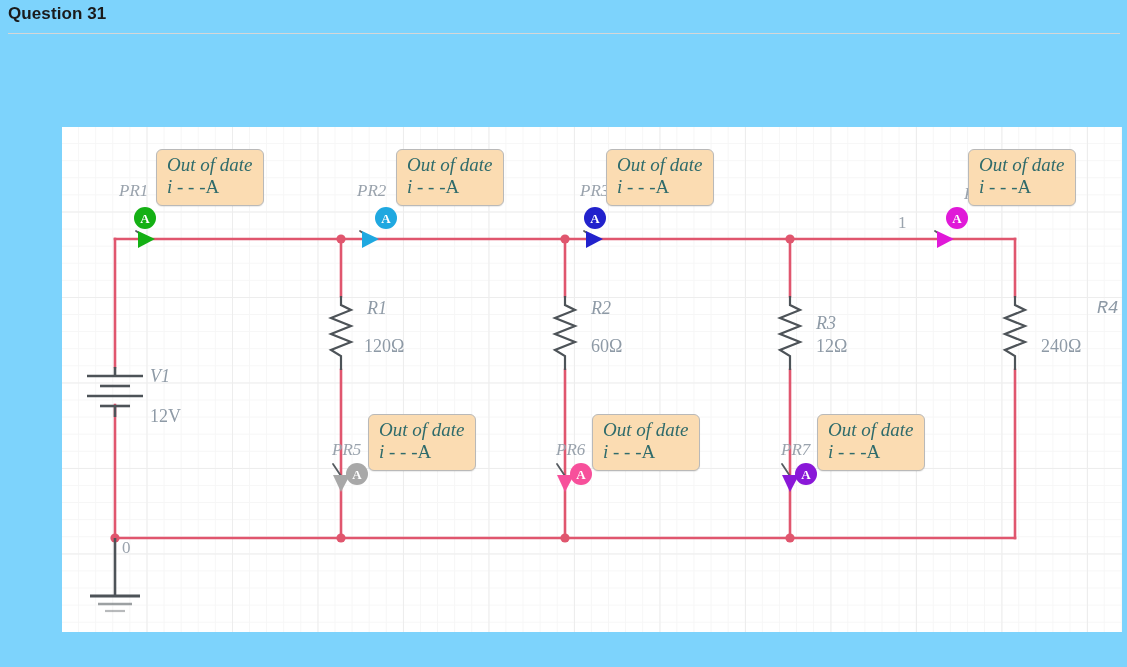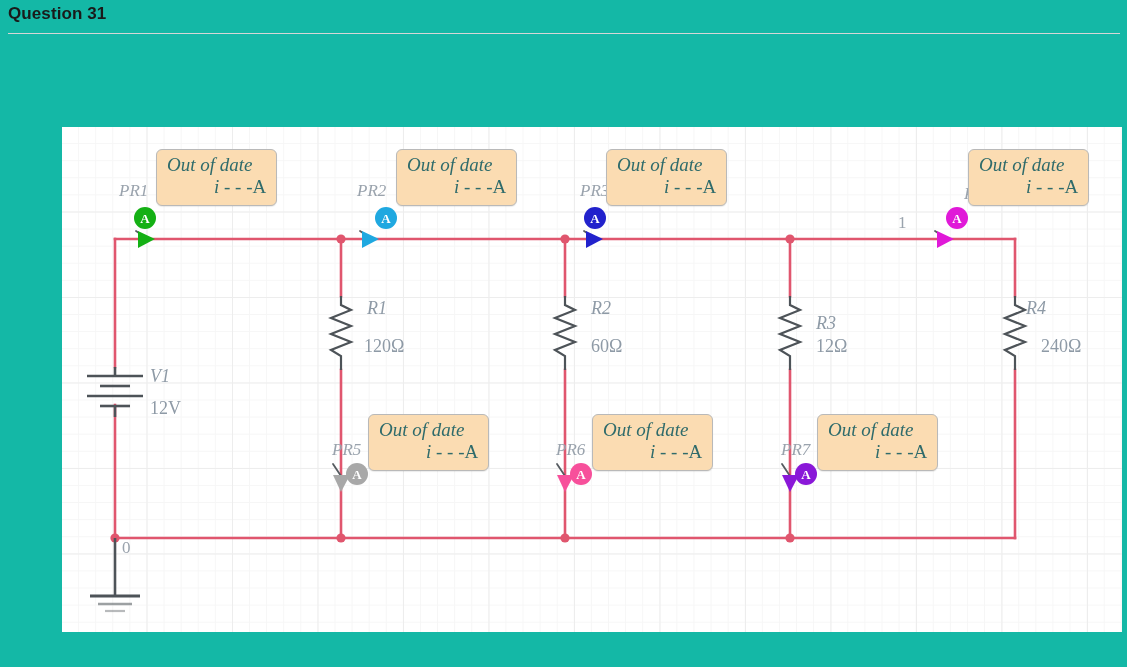--- a/index.html
+++ b/index.html
@@ -7,21 +7,21 @@
     margin: 0; padding: 0;
     width: 1127px; height: 667px;
     background: #ffffff;
     font-family: "Liberation Sans", sans-serif;
     overflow: hidden;
   }
   #page {
     position: relative;
     width: 1127px;
     height: 667px;
-    background: #14b8a6;
+    background: #7dd3fc;
   }
 
   
   #question-header {
     position: absolute;
     left: 0; top: 0;
     width: 1127px;
     height: 36px;
     padding: 4px 0 0 8px;
   }
@@ -134,21 +134,20 @@
     color: #2f6b6b;
     line-height: 1.18;
     white-space: nowrap;
   }
   .readout-value {
     font-family: "Liberation Serif", serif;
     font-size: 19px;
     color: #2f6b6b;
     line-height: 1.2;
     white-space: nowrap;
-    margin-left: 47px;
   }
   .readout-value .ital { font-style: italic; }
 </style>
 </head>
 <body>
 
 <div id="page">
 
   <div id="question-header">
     <div id="question-title">Question 31</div>
@@ -240,32 +239,32 @@
         <path d="M271,348 L288,348 L279,365 Z" fill="#a8a8a8"></path>
         <path d="M495,348 L512,348 L503,365 Z" fill="#f7509b"></path>
         <path d="M720,348 L737,348 L728,365 Z" fill="#8a18d8"></path>
       </g>
     </svg>
 
     <div class="node-label" style="left:60px; top:411px;">0</div>
     <div class="node-label" style="left:836px; top:86px;">1</div>
 
     <div class="comp-name" style="left:88px; top:239px;">V1</div>
-    <div class="comp-value" style="left:88px; top:271px;">12V</div>
+    <div class="comp-value" style="left:88px; top:279px;">12V</div>
 
     <div class="comp-name" style="left:305px; top:171px;">R1</div>
     <div class="comp-value" style="left:302px; top:209px;">120Ω</div>
 
     <div class="comp-name" style="left:529px; top:171px;">R2</div>
     <div class="comp-value" style="left:529px; top:209px;">60Ω</div>
 
     <div class="comp-name" style="left:754px; top:186px;">R3</div>
     <div class="comp-value" style="left:754px; top:209px;">12Ω</div>
 
-    <div class="comp-name" style="left:964px; top:171px;">R4</div>
+    <div class="comp-name" style="left:1035px; top:171px;font-family:Liberation Mono, monospace;">R4</div>
     <div class="comp-value" style="left:979px; top:209px;">240Ω</div>
 
     <div class="probe-name" style="left:57px; top:54px;">PR1</div>
     <div class="probe-badge" style="left:72px; top:80px; background:#14b014;">A</div>
     <div class="readout-box" style="left:94px; top:22px;">
       <div class="readout-stale">Out of date</div>
       <div class="readout-value">
         <span class="ital">i</span>
         <span>- - -A</span>
       </div>

